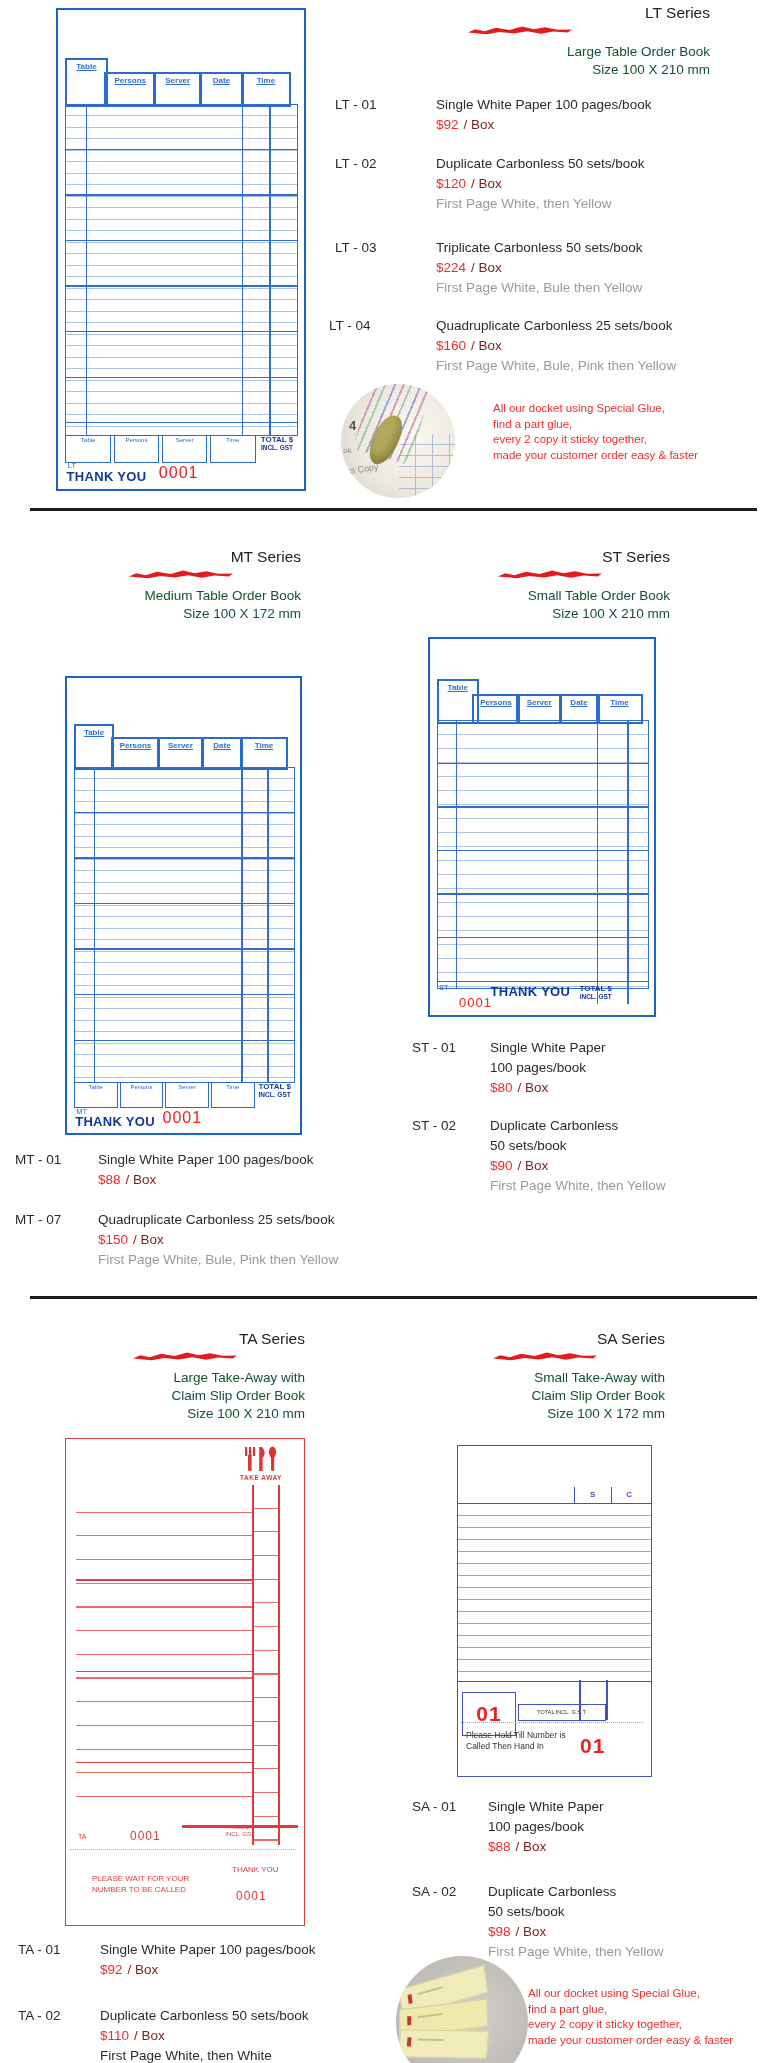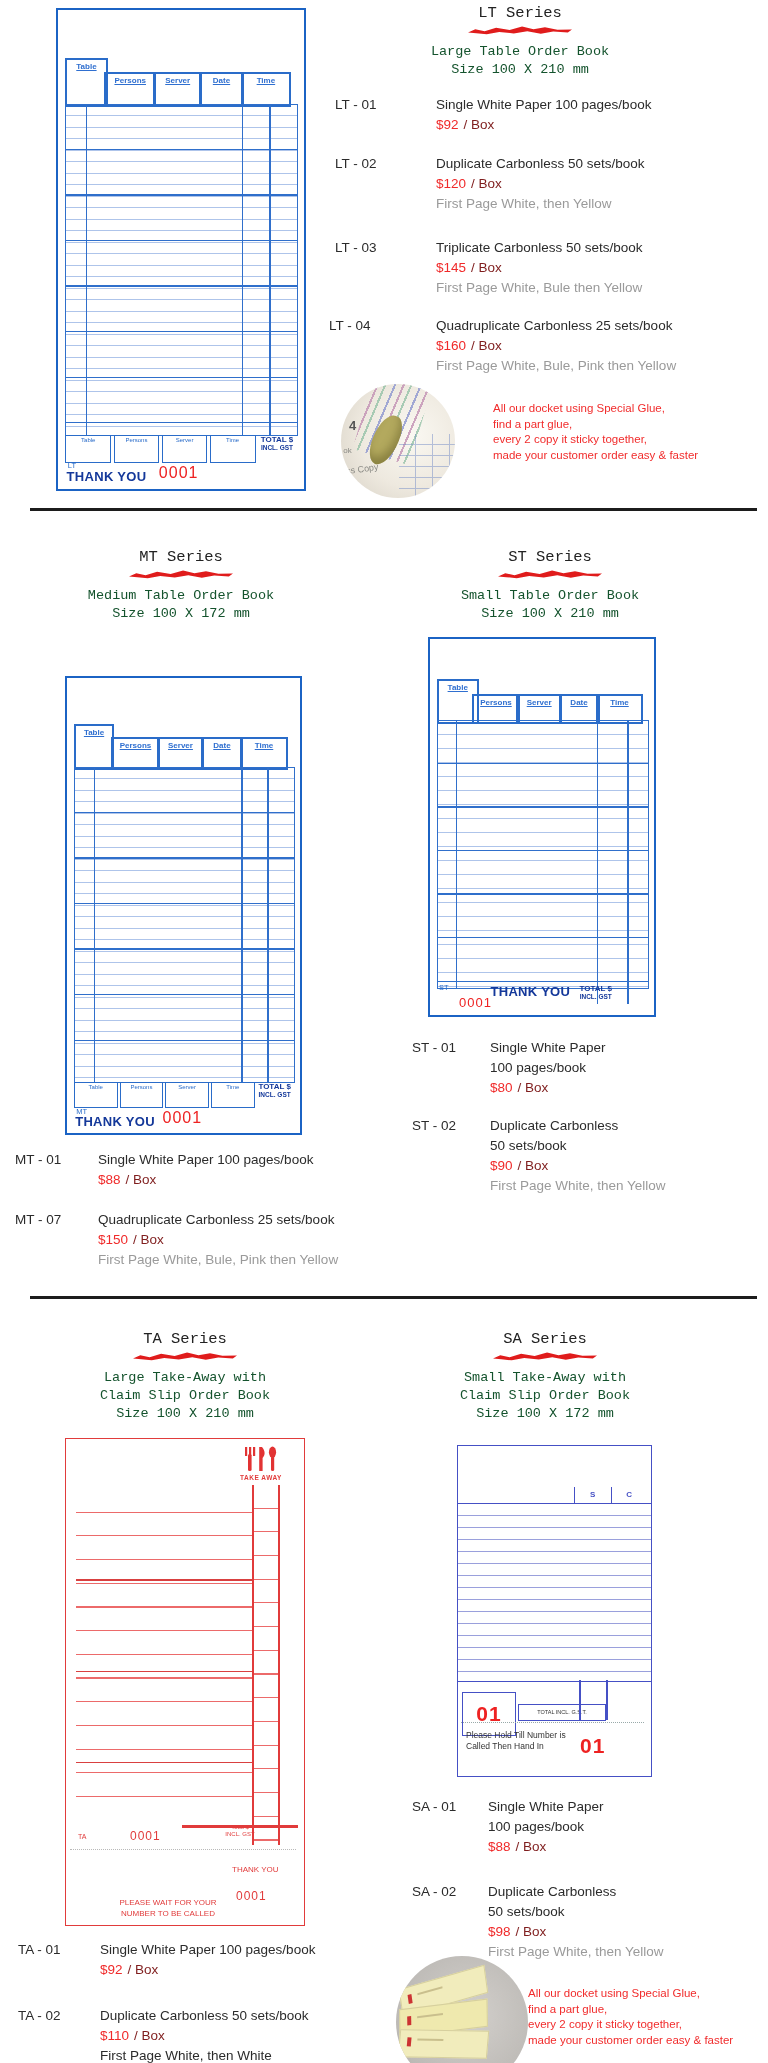--- a/index.html
+++ b/index.html
@@ -1,20 +1,20 @@
 <!DOCTYPE html>
 <html><head>
 <meta charset="utf-8">
 <style>
   html,body{margin:0;padding:0;background:#fff;}
   .page{position:relative;width:768px;height:2063px;overflow:hidden;background:#fff;
         font-family:"Liberation Sans",sans-serif;color:#2b2b2b;}
 
   
-  .sec-head{position:absolute;text-align:center;font-family:Liberation Mono, monospace;}
+  .sec-head{position:absolute;text-align:right;}
   .sec-title{font-size:15.5px;color:#222;}
   .swoosh{width:104px;height:12px;margin:3px auto 6px;background:#e01c1c;
     clip-path:polygon(0% 62%,7% 35%,16% 52%,27% 22%,40% 42%,52% 12%,63% 35%,74% 18%,86% 40%,100% 38%,96% 62%,82% 55%,70% 72%,57% 52%,44% 70%,30% 58%,18% 78%,8% 68%);}
   .sec-sub{font-size:13.5px;line-height:18px;color:#14532d;}
 
   
   .pcode{position:absolute;width:90px;font-size:13.5px;line-height:20px;color:#2b2b2b;}
   .pdesc{position:absolute;width:335px;}
   .pl{font-size:13.5px;line-height:20px;color:#2b2b2b;}
   .price{color:#f02a2a;}
@@ -79,22 +79,22 @@
   .ta-colticks{position:absolute;left:186px;top:46px;width:27px;height:360px;
     background:repeating-linear-gradient(to bottom,transparent 0 22.5px,#ec6a6a 22.5px 23.7px);}
   .ta-v{position:absolute;top:46px;height:360px;width:1.5px;background:#e13b3b;}
   .ta-v1{left:186px}.ta-v2{left:212px}
   .ta-thick{position:absolute;left:116px;top:386px;width:116px;height:3px;background:#e13b3b;}
   .ta-tag{position:absolute;left:12px;top:394px;font-size:7px;color:#e13b3b;}
   .ta-serial1{position:absolute;left:64px;top:390px;font-size:12px;color:#e13b3b;letter-spacing:1px;}
   .ta-total{position:absolute;left:146px;top:385px;width:56px;text-align:center;font-size:6px;
             color:#e13b3b;line-height:7px;}
   .ta-dotted{position:absolute;left:4px;top:410px;width:226px;border-top:1.5px dotted #b9b9b9;}
-  .ta-wait{position:absolute;left:26px;top:434px;width:152px;text-align:center;font-size:8px;
-           color:#e13b3b;line-height:11px;margin-top:24px;}
+  .ta-wait{position:absolute;left:26px;top:434px;width:152px;text-align:left;font-size:8px;
+           color:#e13b3b;line-height:11px;}
   .ta-thanks{position:absolute;left:166px;top:426px;font-size:8px;color:#e13b3b;}
   .ta-serial2{position:absolute;left:170px;top:450px;font-size:12px;color:#e13b3b;letter-spacing:1px;}
 
   
   #book-sa{position:absolute;left:457px;top:1445px;width:193px;height:330px;
            border:1.5px solid #4550c5;background:#fff;}
   .sa-sc{position:absolute;left:116px;top:41px;width:73px;height:16px;display:flex;}
   .sa-sc span{flex:1;border-left:1.5px solid #4550c5;text-align:center;font-size:8px;
               font-weight:700;color:#4550c5;line-height:16px;}
   .sa-rules{position:absolute;left:0;top:57px;width:100%;height:177px;
@@ -202,21 +202,21 @@
   <div class="pcode" style="left:335px;top:154px">LT - 02</div>
   <div class="pdesc" style="left:436px;top:154px">
     <div class="pl">Duplicate Carbonless 50 sets/book</div>
     <div class="pl"><span class="price">$120</span><span class="unit">/ Box</span></div>
     <div class="pl note">First Page White, then Yellow</div>
   </div>
 
   <div class="pcode" style="left:335px;top:238px">LT - 03</div>
   <div class="pdesc" style="left:436px;top:238px">
     <div class="pl">Triplicate Carbonless 50 sets/book</div>
-    <div class="pl"><span class="price">$145</span><span class="unit">/ Box</span></div>
+    <div class="pl"><span class="price">$224</span><span class="unit">/ Box</span></div>
     <div class="pl note">First Page White, Bule then Yellow</div>
   </div>
 
   <div class="pcode" style="left:329px;top:316px">LT - 04</div>
   <div class="pdesc" style="left:436px;top:316px">
     <div class="pl">Quadruplicate Carbonless 25 sets/book</div>
     <div class="pl"><span class="price">$160</span><span class="unit">/ Box</span></div>
     <div class="pl note">First Page White, Bule, Pink then Yellow</div>
   </div>
 

